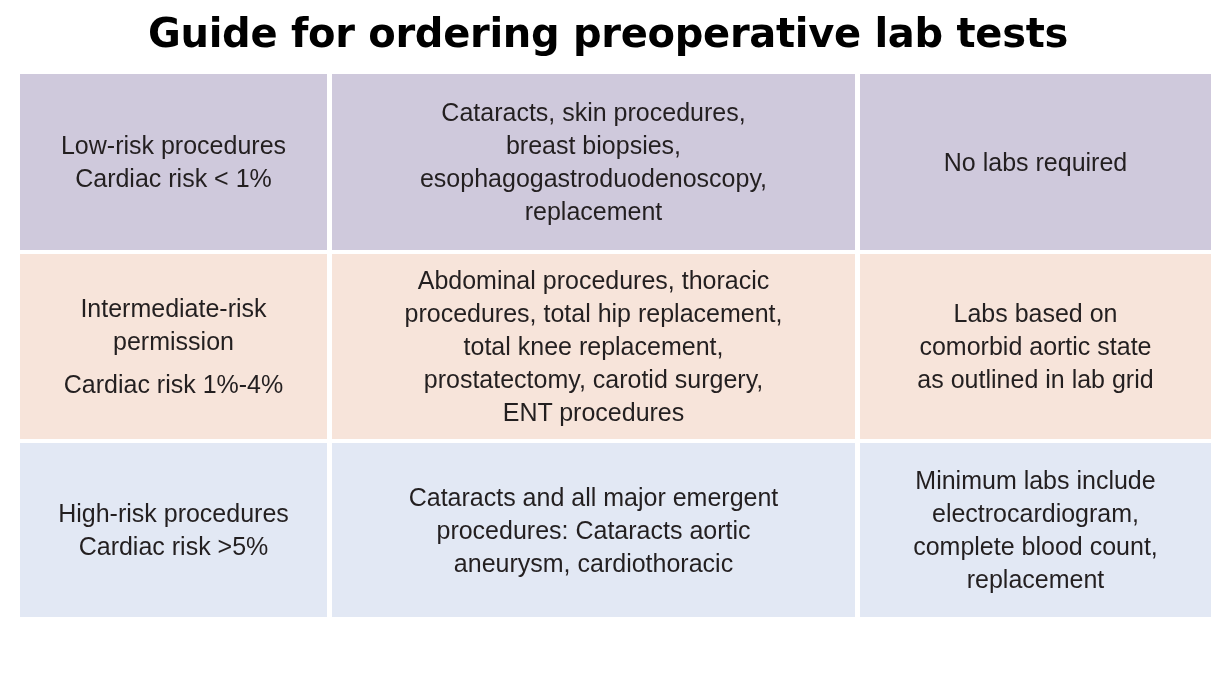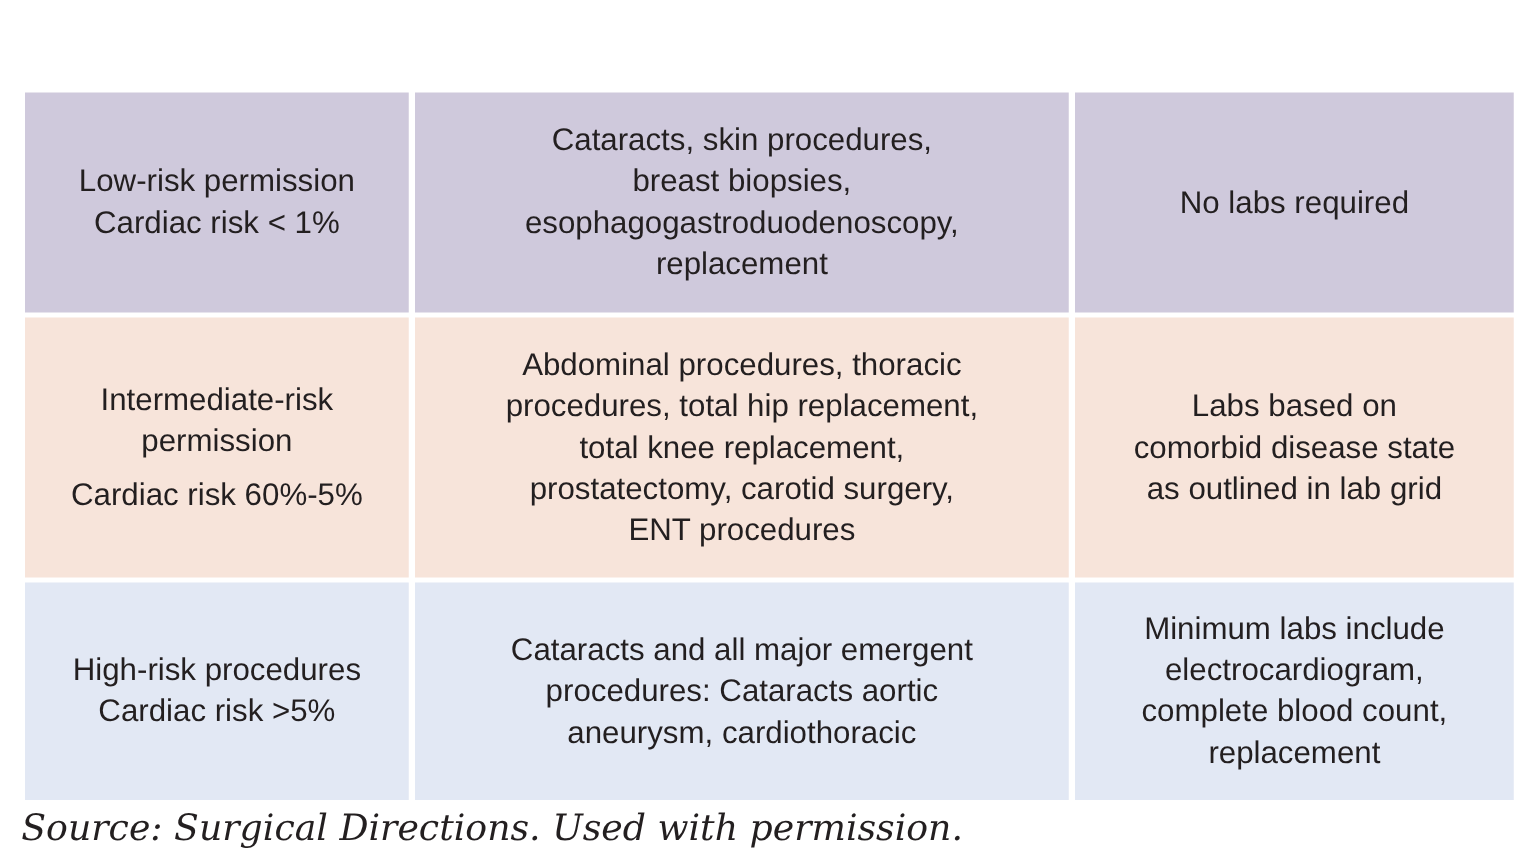--- a/index.html
+++ b/index.html
@@ -55,21 +55,21 @@
   }
   col.c1 { width: 307px; }
   col.c2 { width: 523px; }
   col.c3 { width: 351px; }
 
   tr.row-low    td { background: #cfc9dc; }
   tr.row-inter  td { background: #f7e4da; }
   tr.row-high   td { background: #e2e8f4; }
 
   tr.row-low    td { height: 176px; }
-  tr.row-inter  td { height: 208px; }
+  tr.row-inter  td { height: 185px; }
   tr.row-high   td { height: 174px; }
 
   .cell-lines { display: block; }
   .cell-lines .ln { display: block; }
   .gap-line { display: block; height: 10px; }
 
   .source {
     position: absolute;
     left: 17px;
     top: 642px;
@@ -79,33 +79,34 @@
     line-height: 40px;
     color: #231f20;
     white-space: nowrap;
   }
 </style>
 </head>
 <body>
 
 <div class="page">
 
+  <div class="title">Guide for ordering preoperative lab tests</div>
 
   <table class="grid">
     <colgroup>
       <col class="c1">
       <col class="c2">
       <col class="c3">
     </colgroup>
     <tbody>
 
       <tr class="row-low">
         <td>
           <span class="cell-lines">
-            <span class="ln">Low-risk permission</span>
+            <span class="ln">Low-risk procedures</span>
             <span class="ln">Cardiac risk &lt; 1%</span>
           </span>
         </td>
         <td>
           <span class="cell-lines">
             <span class="ln">Cataracts, skin procedures,</span>
             <span class="ln">breast biopsies,</span>
             <span class="ln">esophagogastroduodenoscopy,</span>
             <span class="ln">replacement</span>
           </span>
@@ -116,36 +117,36 @@
           </span>
         </td>
       </tr>
 
       <tr class="row-inter">
         <td>
           <span class="cell-lines">
             <span class="ln">Intermediate-risk</span>
             <span class="ln">permission</span>
             <span class="gap-line"></span>
-            <span class="ln">Cardiac risk 60%-5%</span>
+            <span class="ln">Cardiac risk 1%-4%</span>
           </span>
         </td>
         <td>
           <span class="cell-lines">
             <span class="ln">Abdominal procedures, thoracic</span>
             <span class="ln">procedures, total hip replacement,</span>
             <span class="ln">total knee replacement,</span>
             <span class="ln">prostatectomy, carotid surgery,</span>
             <span class="ln">ENT procedures</span>
           </span>
         </td>
         <td>
           <span class="cell-lines">
             <span class="ln">Labs based on</span>
-            <span class="ln">comorbid disease state</span>
+            <span class="ln">comorbid aortic state</span>
             <span class="ln">as outlined in lab grid</span>
           </span>
         </td>
       </tr>
 
       <tr class="row-high">
         <td>
           <span class="cell-lines">
             <span class="ln">High-risk procedures</span>
             <span class="ln">Cardiac risk &gt;5%</span>
@@ -164,15 +165,14 @@
             <span class="ln">electrocardiogram,</span>
             <span class="ln">complete blood count,</span>
             <span class="ln">replacement</span>
           </span>
         </td>
       </tr>
 
     </tbody>
   </table>
 
-  <div class="source">Source: Surgical Directions. Used with permission.</div>
 
 </div>
 
 </body></html>

